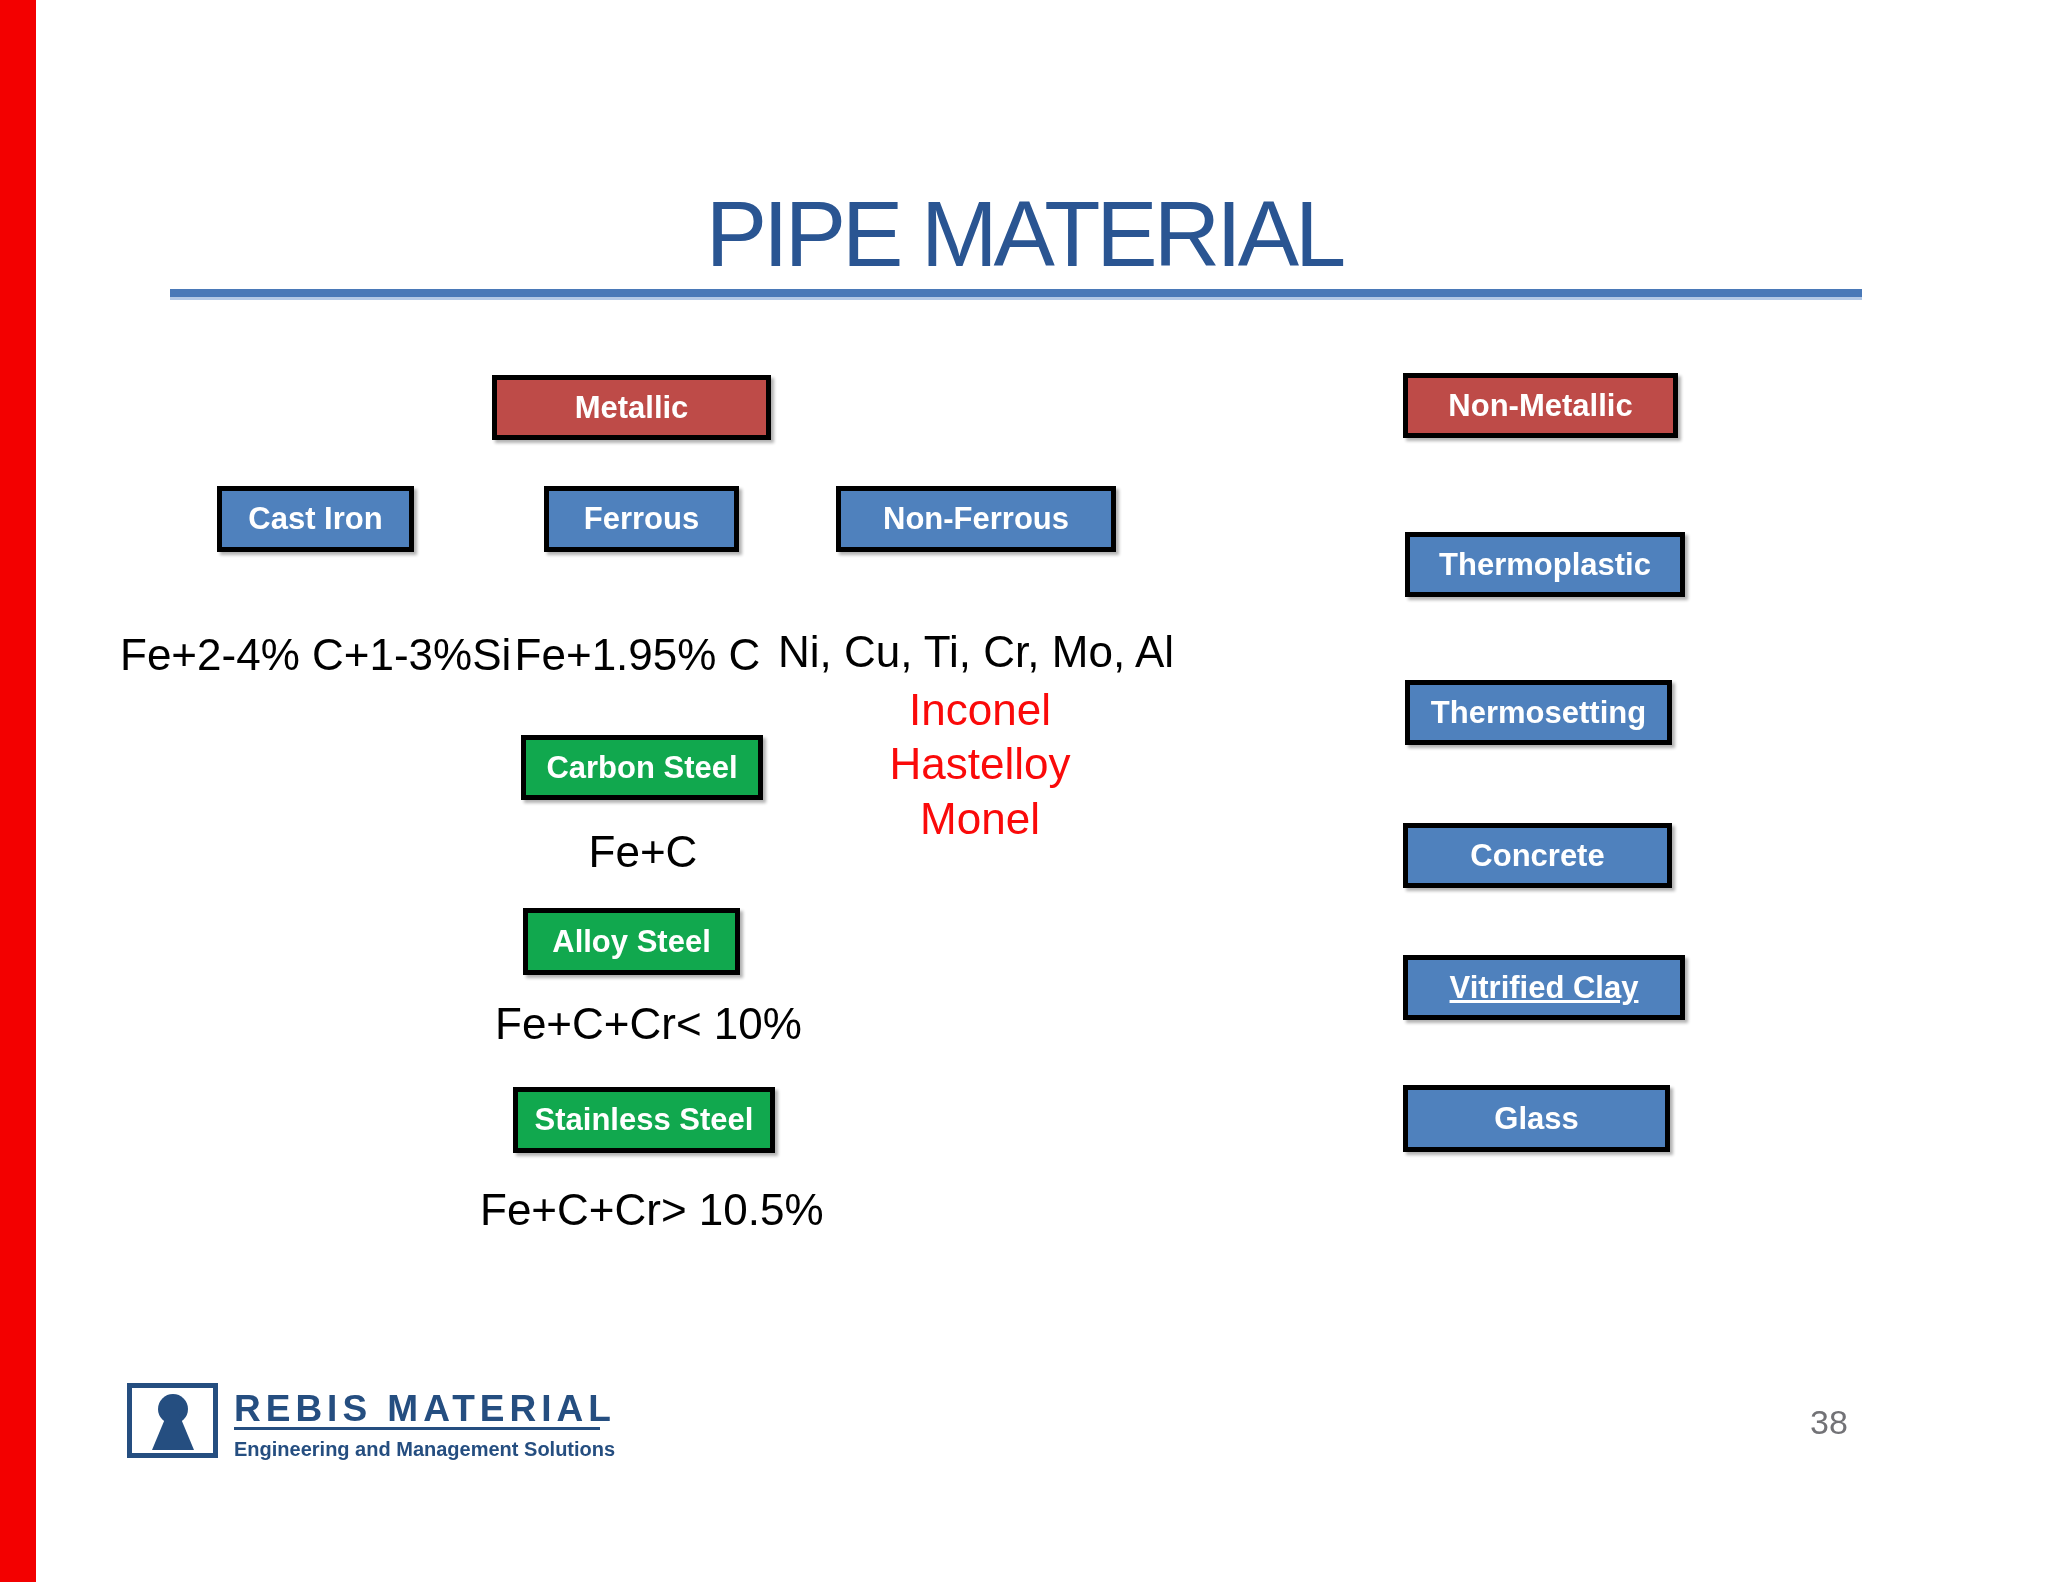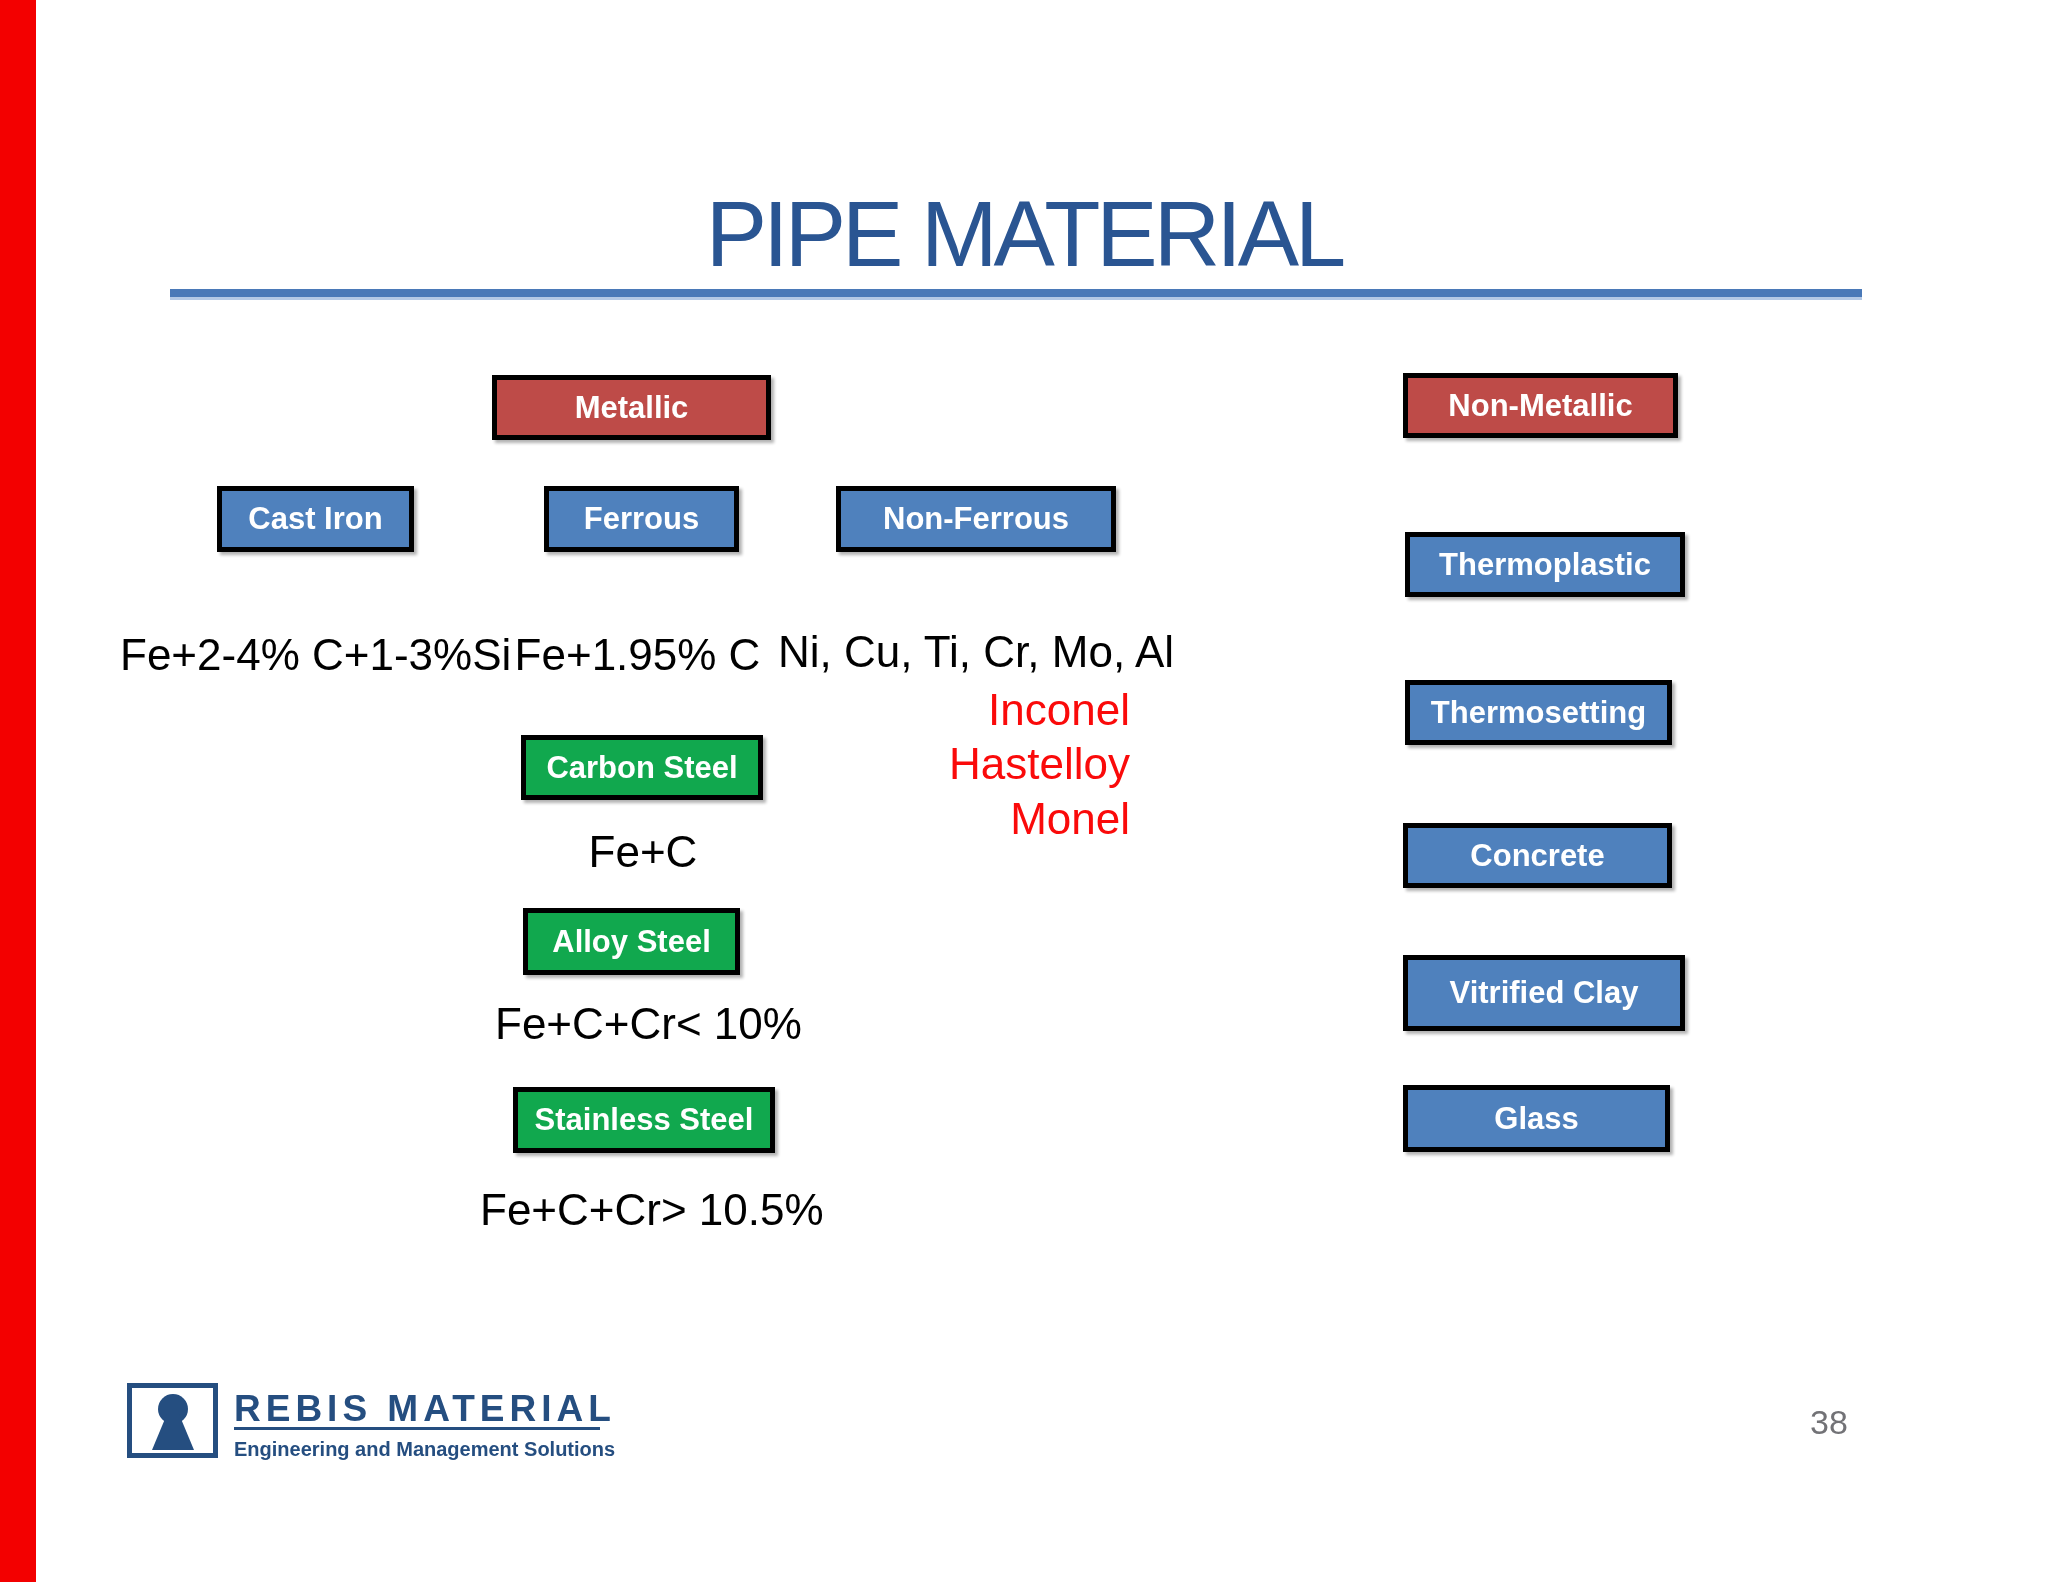--- a/index.html
+++ b/index.html
@@ -42,21 +42,21 @@
     position:absolute;
     color:var(--black-text,#000);
     font-size:44px;line-height:1.0;
     text-align:center;
     white-space:nowrap;
   }
   .red-name{
     position:absolute;
     color:var(--red-text,#FA0A0A);
     font-size:44px;line-height:1.0;
-    text-align:right;
+    text-align:center;
     white-space:nowrap;
   }
   .logo-box{
     position:absolute;left:127px;top:1383px;width:91px;height:75px;
     box-sizing:border-box;
     border:5px solid var(--navy,#254E80);
     background:#fff;
   }
   .keyhole-circle{
     position:absolute;left:50%;top:6px;margin-left:-15px;
@@ -122,21 +122,21 @@
 
   <div class="box green" style="left:523px;top:908px;width:217px;height:67px;">Alloy Steel</div>
   <div class="formula" style="left:495px;top:1002px;width:300px;">Fe+C+Cr&lt; 10%</div>
 
   <div class="box green" style="left:513px;top:1087px;width:262px;height:66px;">Stainless Steel</div>
   <div class="formula" style="left:480px;top:1188px;width:340px;">Fe+C+Cr&gt; 10.5%</div>
 
   <div class="box blue" style="left:1405px;top:532px;width:280px;height:65px;">Thermoplastic</div>
   <div class="box blue" style="left:1405px;top:680px;width:267px;height:65px;">Thermosetting</div>
   <div class="box blue" style="left:1403px;top:823px;width:269px;height:65px;">Concrete</div>
-  <div class="box blue" style="left:1403px;top:955px;width:282px;height:76px;">Vitrified Clay</div>
+  <div class="box blue" style="left:1403px;top:955px;width:282px;height:65px;text-decoration:underline;">Vitrified Clay</div>
   <div class="box blue" style="left:1403px;top:1085px;width:267px;height:67px;">Glass</div>
 
   <div class="logo-box">
     <div class="keyhole-circle"></div>
     <div class="keyhole-body"></div>
   </div>
   <div class="brand">REBIS MATERIAL</div>
   <div class="brand-rule"></div>
   <div class="tagline">Engineering and Management Solutions</div>
 

